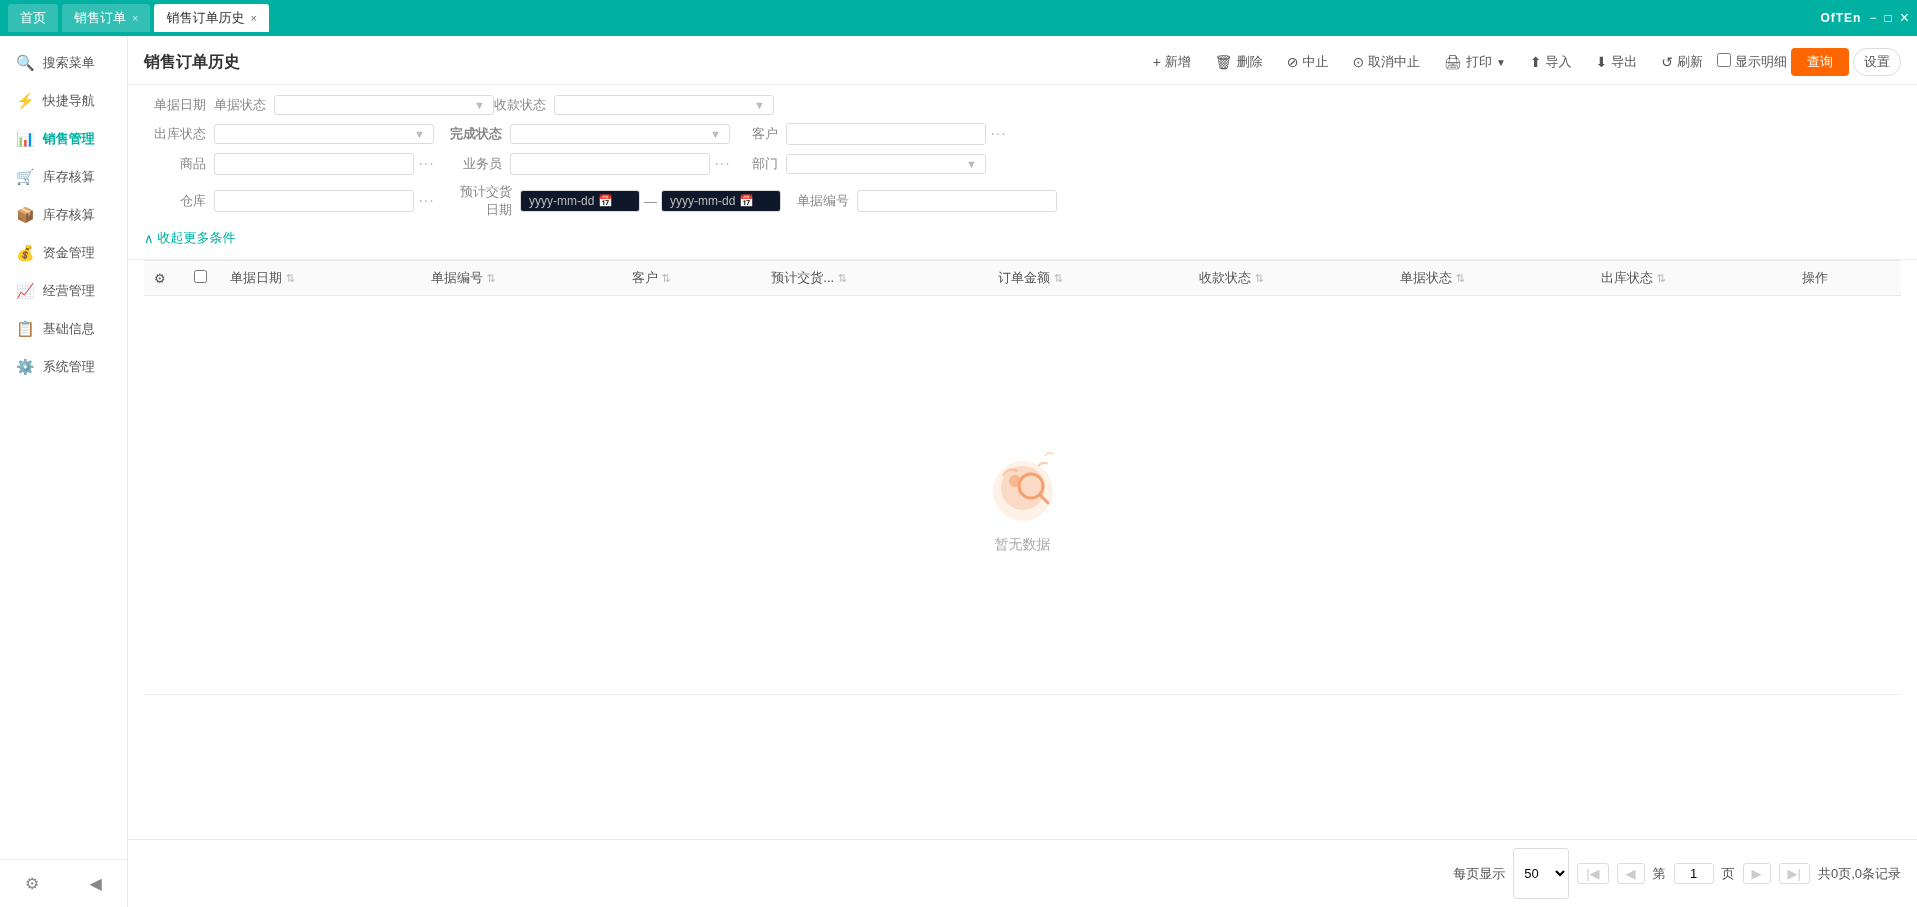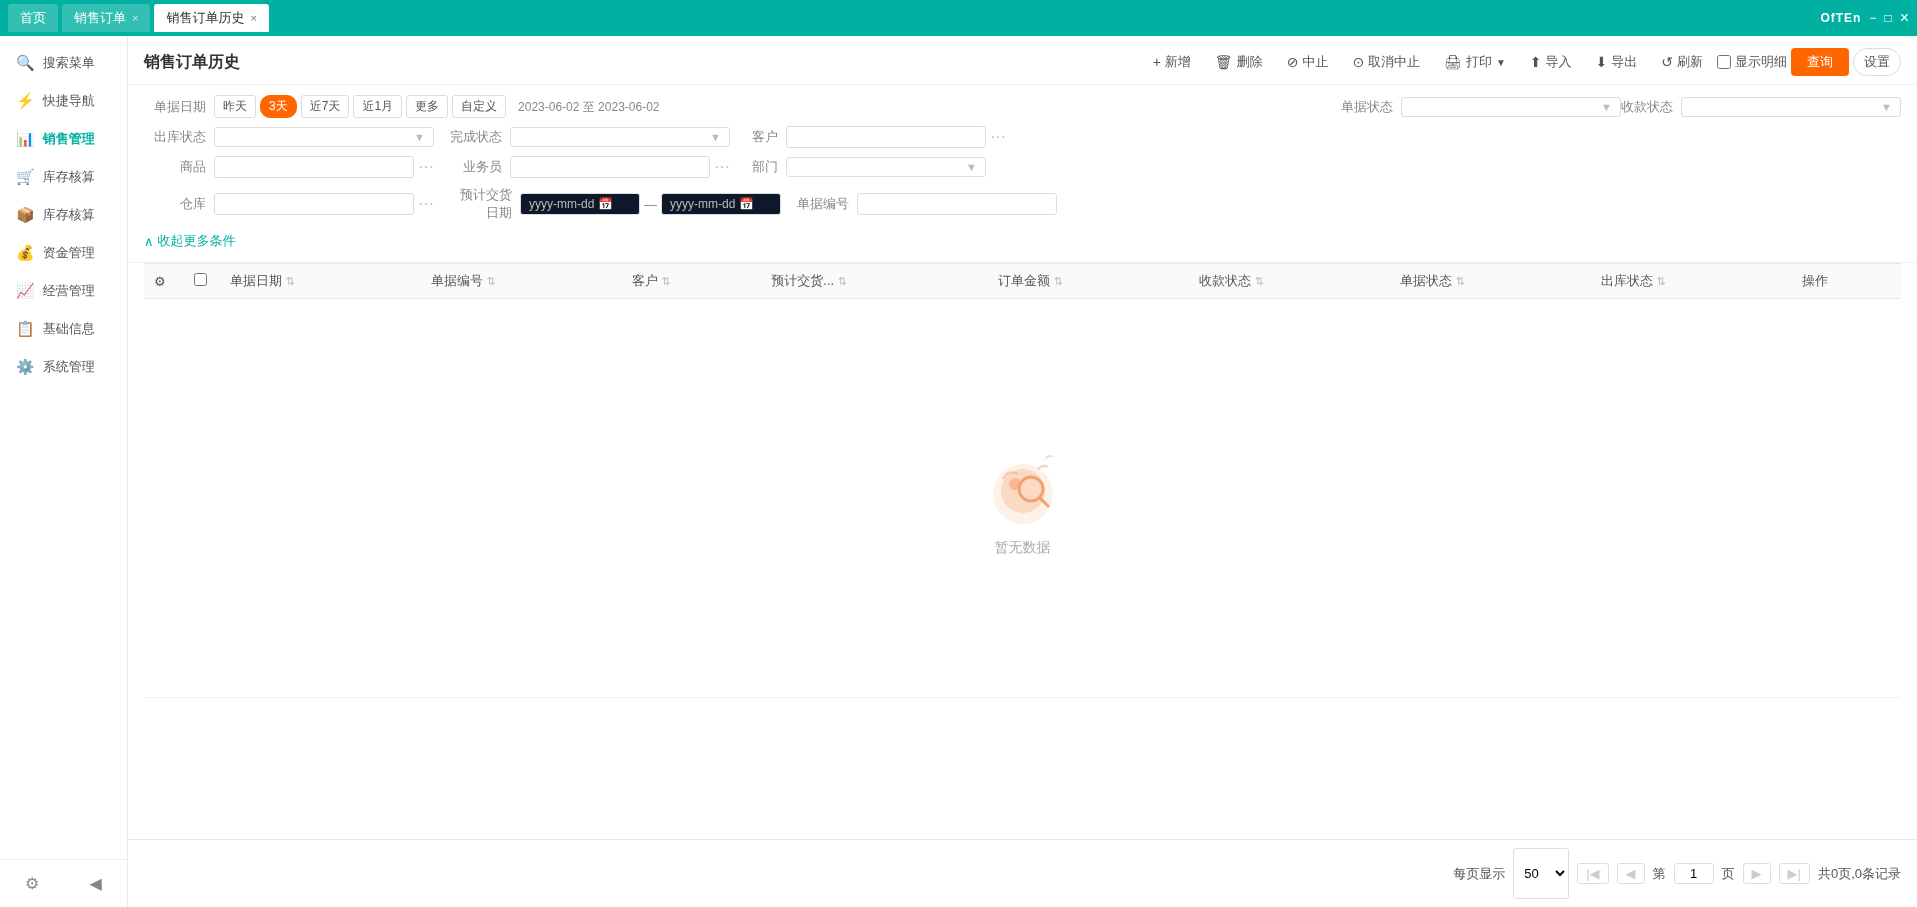--- a/index.html
+++ b/index.html
@@ -28,21 +28,21 @@
     
     .content { flex: 1; display: flex; flex-direction: column; overflow: hidden; background: #fff; }
 
     
     .page-header { padding: 12px 16px 8px; border-bottom: 1px solid #f0f0f0; display: flex; align-items: center; justify-content: space-between; }
     .page-title { font-size: 16px; font-weight: bold; color: #333; }
     .toolbar { display: flex; align-items: center; gap: 4px; flex-wrap: wrap; }
     .toolbar-btn { display: flex; align-items: center; gap: 4px; padding: 4px 10px; border: none; background: none; cursor: pointer; color: #555; font-size: 13px; border-radius: 3px; }
     .toolbar-btn .btn-icon { font-size: 14px; }
     .toolbar-btn-primary { background: #ff6600; color: #fff; border-radius: 4px; padding: 5px 16px; font-size: 13px; border: none; cursor: pointer; }
-    .show-detail-label { font-size: 13px; color: #555; display: flex; align-items: center; gap: 4px; }
+    .show-detail-label { font-size: 13px; color: #555; display: flex; gap: 4px; }
     .checkbox-inline { width: 14px; height: 14px; cursor: pointer; }
 
     
     .filter-area { padding: 10px 16px; border-bottom: 1px solid #f0f0f0; }
     .filter-row { display: flex; align-items: center; margin-bottom: 8px; gap: 0; }
     .filter-label { color: #888; font-size: 13px; width: 70px; text-align: right; padding-right: 8px; flex-shrink: 0; }
     .filter-control { display: flex; align-items: center; gap: 4px; flex: 1; }
     .date-quick-btns { display: flex; align-items: center; gap: 4px; }
     .date-quick-btn { padding: 2px 8px; border: 1px solid #ddd; border-radius: 3px; cursor: pointer; font-size: 12px; color: #555; background: #fff; }
     .date-quick-btn.active { background: #ff6600; color: #fff; border-color: #ff6600; border-radius: 10px; }
@@ -185,52 +185,39 @@
         </label>
         <button class="toolbar-btn-primary">查询</button>
         <button class="toolbar-btn" style="border:1px solid #ddd; border-radius:14px;">设置</button>
       </div>
     </div>
 
     <div class="filter-area">
 
       <div class="filter-row">
         <span class="filter-label">单据日期</span>
-        <div class="filter-control">
-          <div class="date-quick-btns">
-            <button class="date-quick-btn">昨天</button>
-            <button class="date-quick-btn active">3天</button>
-            <button class="date-quick-btn">近7天</button>
-            <button class="date-quick-btn">近1月</button>
-            <button class="date-quick-btn">更多</button>
-            <button class="date-quick-btn">自定义</button>
-          </div>
-          <div style="margin-left:8px;">
-            <div class="date-range-text">2023-06-02 至 2023-06-02</div>
-          </div>
-        </div>
         <span class="filter-label" style="width:60px;">单据状态</span>
         <div class="filter-select" style="min-width:220px;">
           <span class="filter-select-text"></span>
           <span class="filter-select-arrow">▼</span>
         </div>
         <span class="filter-label" style="width:60px;">收款状态</span>
         <div class="filter-select" style="min-width:220px;">
           <span class="filter-select-text"></span>
           <span class="filter-select-arrow">▼</span>
         </div>
       </div>
 
       <div class="filter-row">
         <span class="filter-label">出库状态</span>
         <div class="filter-select" style="min-width:220px; margin-right:16px;">
           <span class="filter-select-text"></span>
           <span class="filter-select-arrow">▼</span>
         </div>
-        <span class="filter-label" style="width:60px;">完成状态</span>
+        <span class="filter-label" style="width:60px;font-weight:bold;">完成状态</span>
         <div class="filter-select" style="min-width:220px; margin-right:16px;">
           <span class="filter-select-text"></span>
           <span class="filter-select-arrow">▼</span>
         </div>
         <span class="filter-label" style="width:40px;">客户</span>
         <div style="display:flex; align-items:center;">
           <input type="text" class="filter-text-input" style="min-width: 200px;">
           <span class="filter-dots">···</span>
         </div>
       </div>

